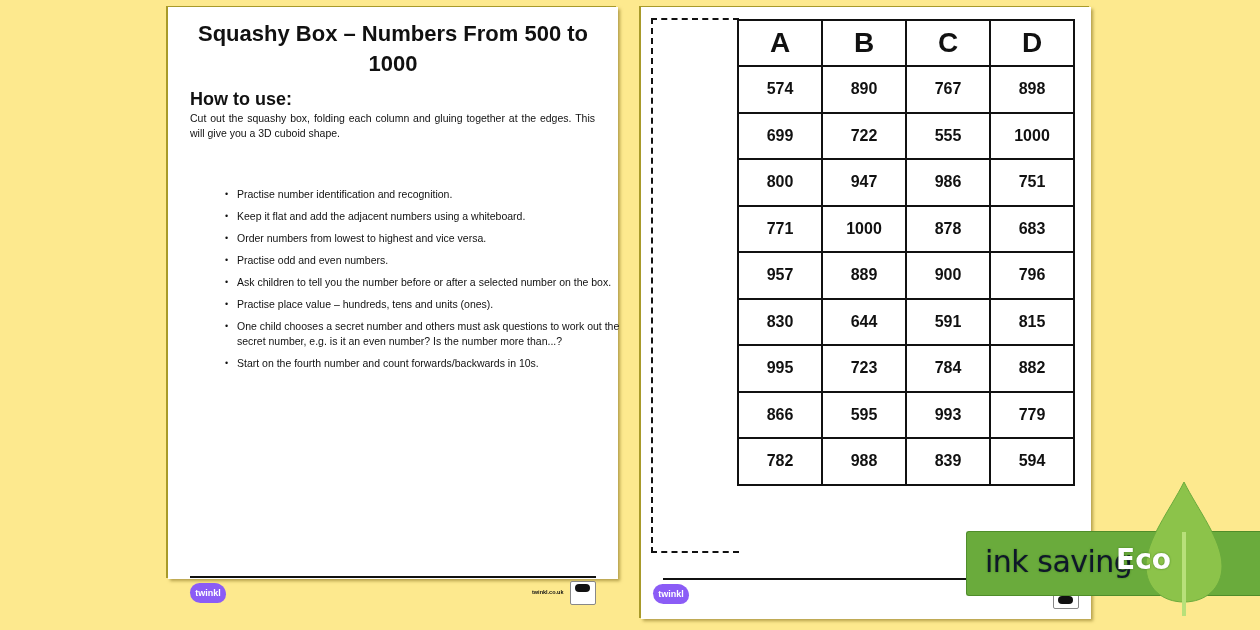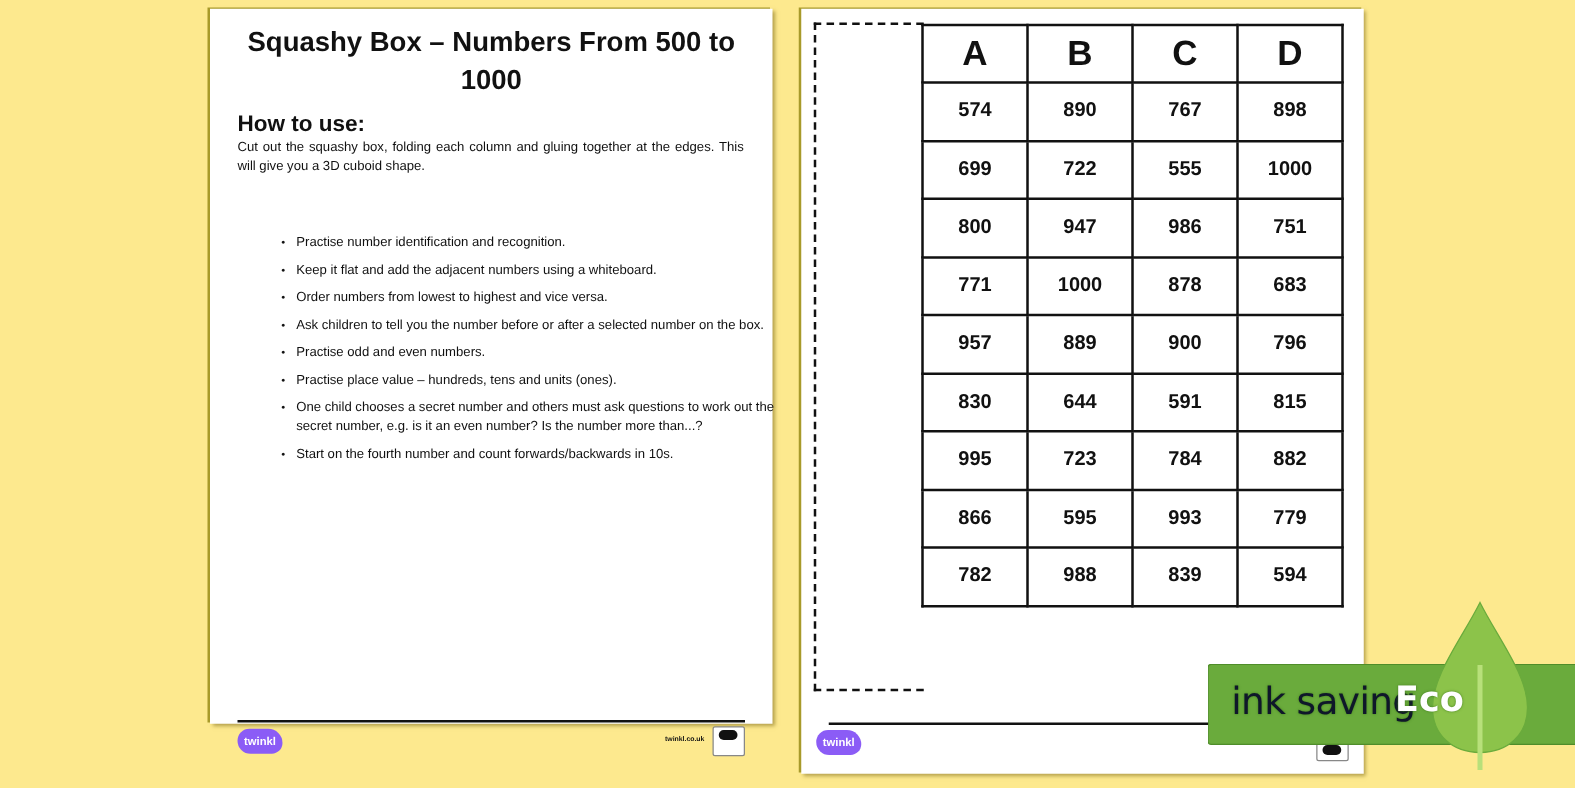--- a/index.html
+++ b/index.html
@@ -82,22 +82,22 @@
 <body>
 
 <div class="page" id="page1">
   <div class="title">Squashy Box – Numbers From 500 to 1000</div>
   <div class="h" style="top:82px;">How to use:</div>
   <div class="p" style="top:104px;">Cut out the squashy box, folding each column and gluing together at the edges. This will give you a 3D cuboid shape.</div>
   <ul class="sugg">
     <li>Practise number identification and recognition.</li>
     <li>Keep it flat and add the adjacent numbers using a whiteboard.</li>
     <li>Order numbers from lowest to highest and vice versa.</li>
+    <li>Practise odd and even numbers.</li>
     <li>Ask children to tell you the number before or after a selected number on the box.</li>
-    <li>Practise odd and even numbers.</li>
     <li>Practise place value – hundreds, tens and units (ones).</li>
     <li>One child chooses a secret number and others must ask questions to work out the secret number, e.g. is it an even number? Is the number more than...?</li>
     <li>Start on the fourth number and count forwards/backwards in 10s.</li>
   </ul>
   <div class="footer-line"></div>
   <div class="logo" style="left:22px; top:576px;">twinkl</div>
   <div class="site" style="left:364px; top:582px;">twinkl.co.uk</div>
   <div class="badge" style="left:402px; top:574px;"></div>
 </div>
 

